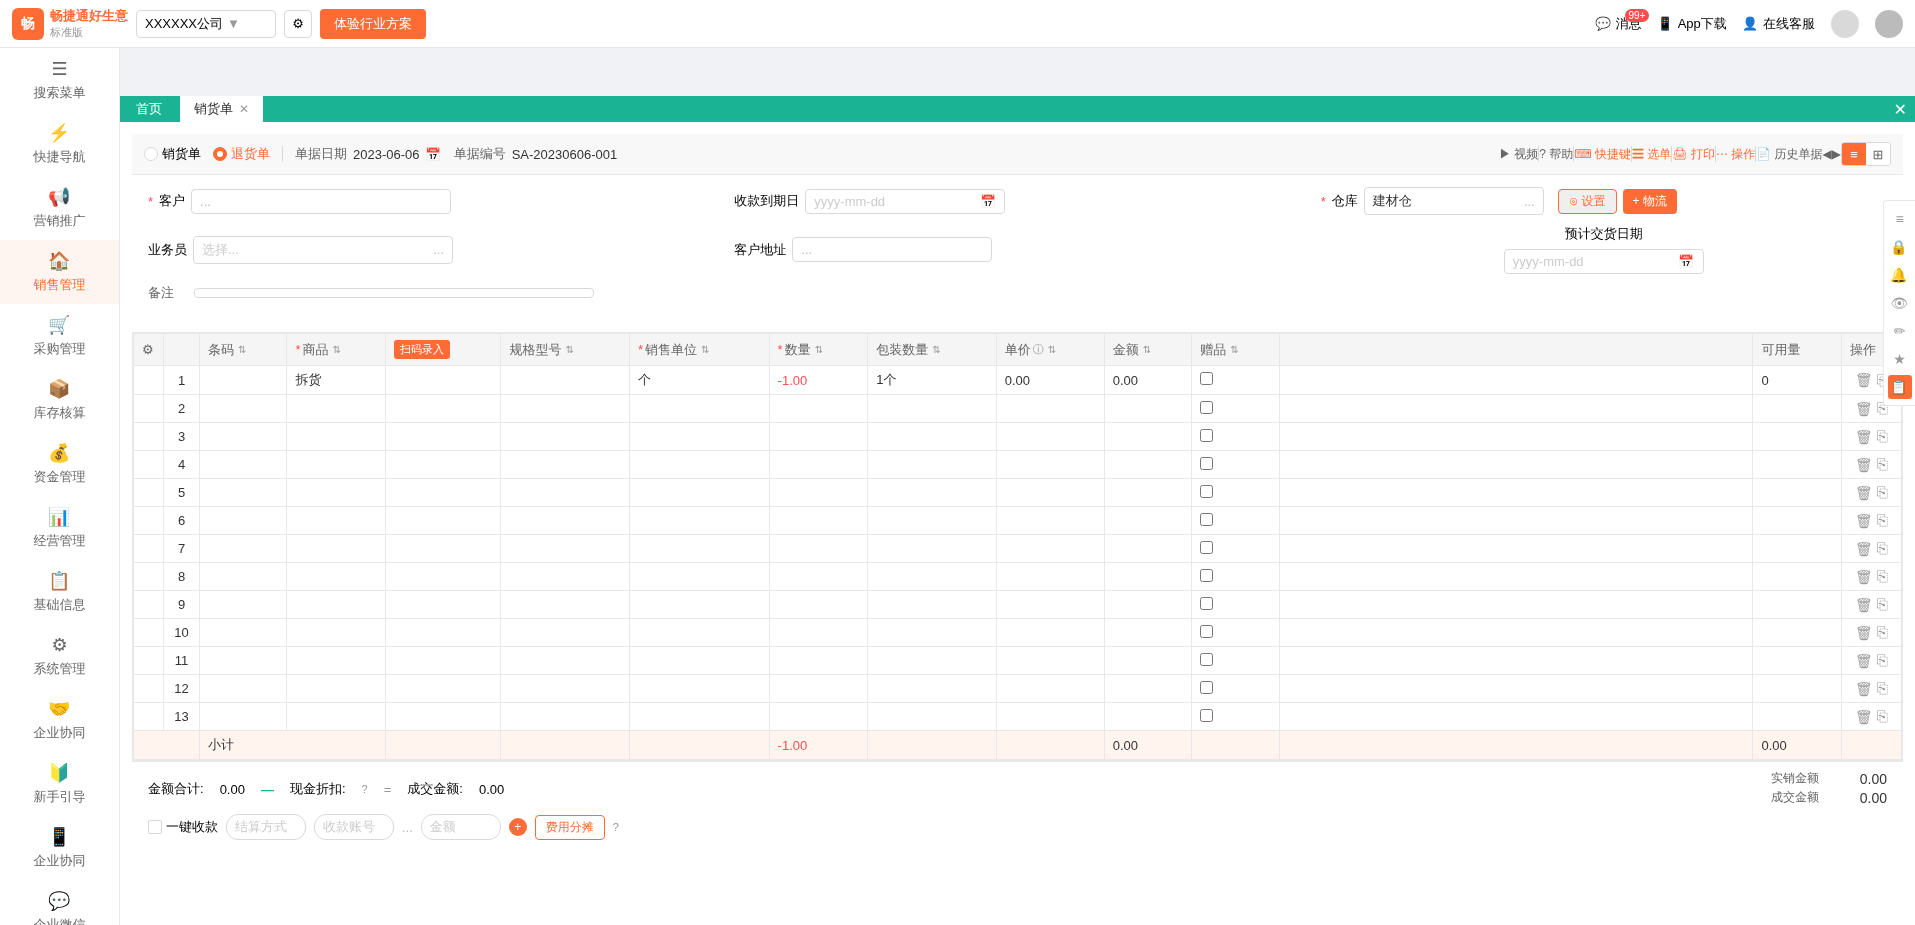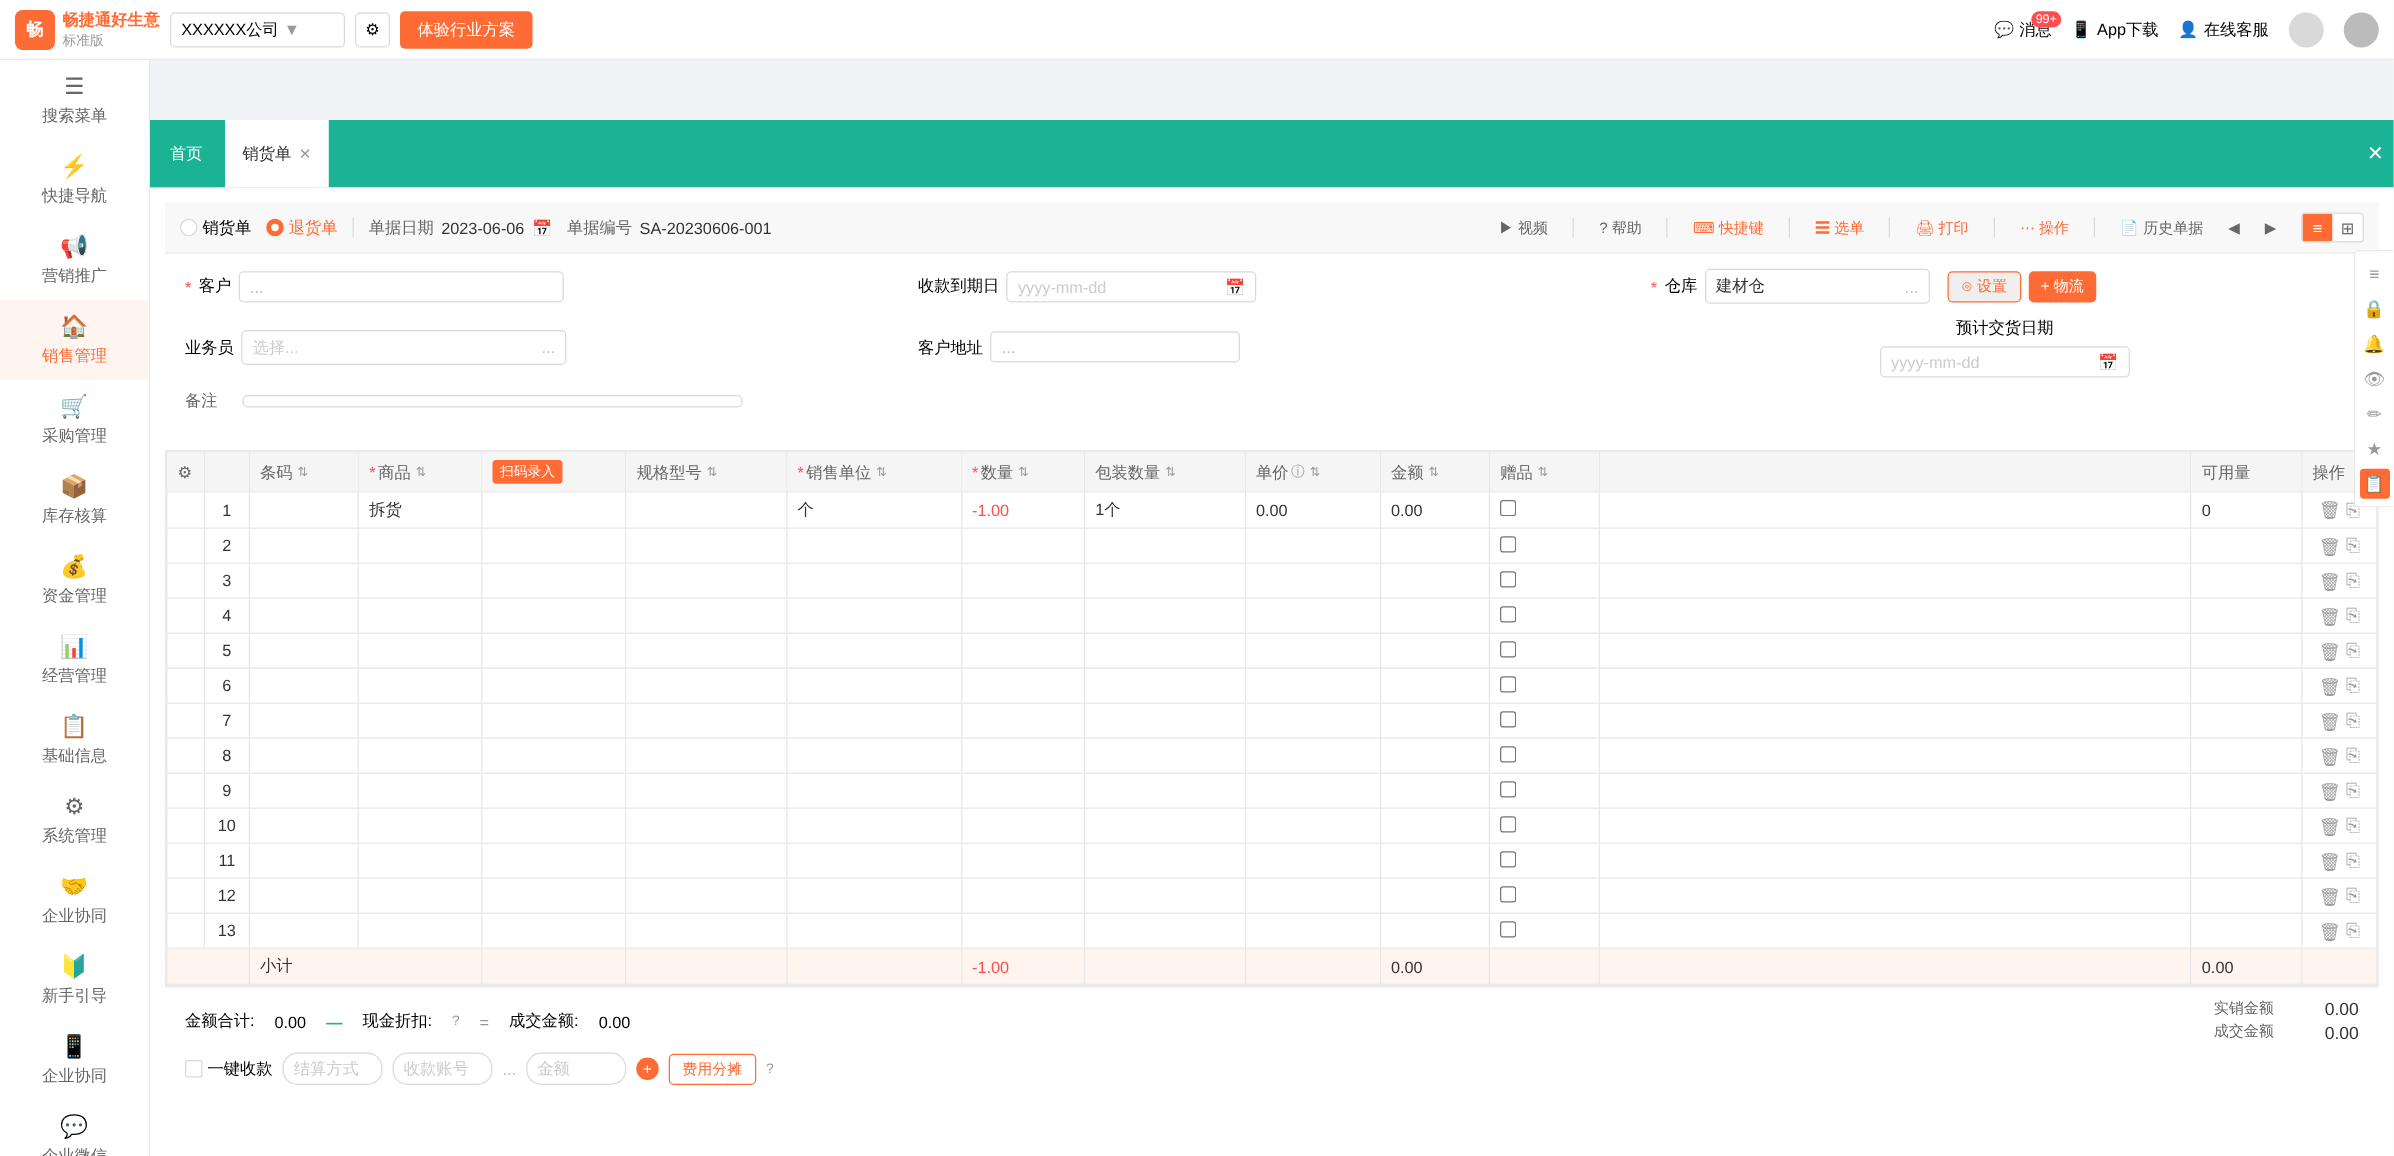--- a/index.html
+++ b/index.html
@@ -59,21 +59,21 @@
       display: flex;
       flex-direction: column;
     }
 
     
     .tab-bar {
       background: #1ab394;
       display: flex;
       align-items: center;
       padding: 0;
-      height: 54px;
+      height: 26px;
     }
     .tab-home {
       background: #1ab394;
       color: white;
       padding: 0 16px;
       height: 100%;
       display: flex;
       align-items: center;
       cursor: pointer;
       font-size: 13px;
@@ -114,21 +114,21 @@
     .radio-group { display: flex; align-items: center; gap: 12px; }
     .radio-item { display: flex; align-items: center; gap: 4px; cursor: pointer; }
     .radio-circle { width: 14px; height: 14px; border-radius: 50%; border: 1px solid #d9d9d9; background: white; }
     .radio-circle.checked { border-color: #ff6b35; background: #ff6b35; position: relative; }
     .radio-circle.checked::after { content: ''; width: 6px; height: 6px; border-radius: 50%; background: white; position: absolute; top: 3px; left: 3px; }
     .divider-v { width: 1px; height: 16px; background: #d9d9d9; }
     .date-field { display: flex; align-items: center; gap: 6px; }
     .field-label { color: #666; }
     .field-value { color: #333; font-weight: 500; }
     .calendar-icon { color: #999; cursor: pointer; }
-    .toolbar-right { margin-left: auto; display: flex; align-items: center; gap: 20px; }
+    .toolbar-right { margin-left: auto; display: flex; align-items: center; gap: 0; }
     .toolbar-btn { display: flex; align-items: center; gap: 3px; color: #666; cursor: pointer; font-size: 12px; }
     .print-btn { color: #ff6b35; }
 
     
     .form-fields {
       padding: 12px 16px;
       background: white;
     }
     .form-row { display: flex; align-items: center; margin-bottom: 10px; gap: 20px; }
     .form-field { display: flex; align-items: center; gap: 6px; flex: 1; }

